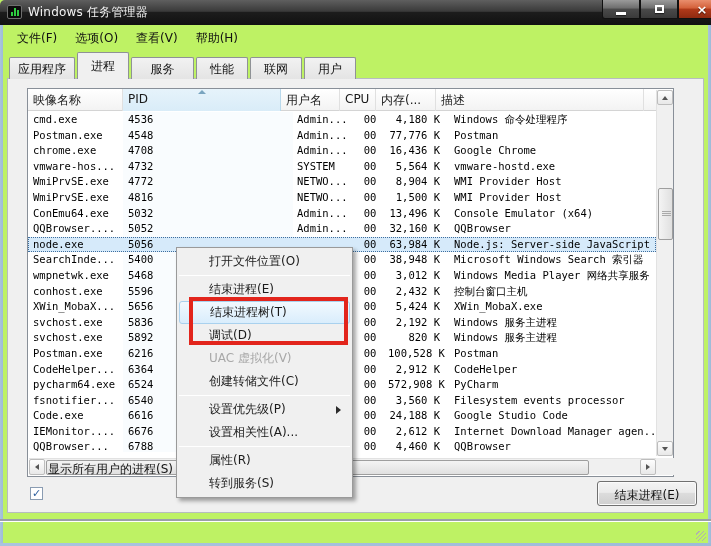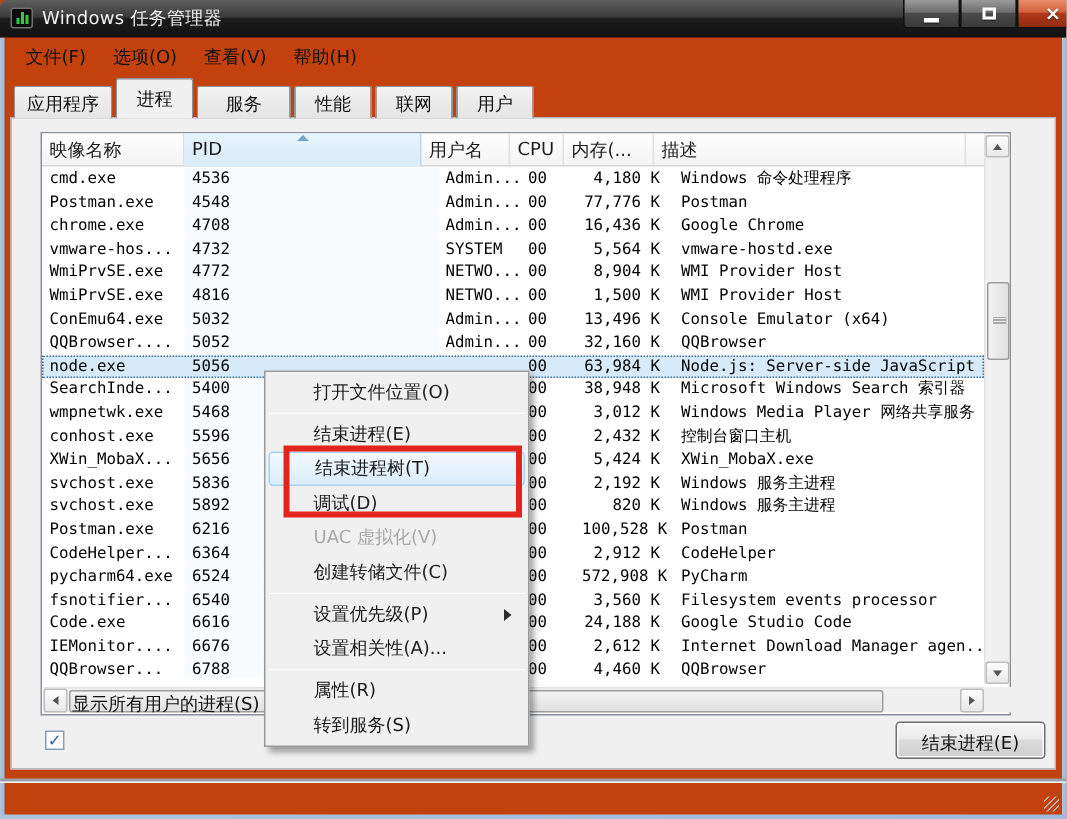--- a/index.html
+++ b/index.html
@@ -1,17 +1,17 @@
 <!DOCTYPE html>
 <html><head>
 <meta charset="utf-8">
 <style>
   html,body{margin:0;padding:0;background:#c8d8e8;}
   *{box-sizing:border-box;}
-  .win{position:relative;width:711px;height:546px;background:#c2410c;
+  .win{position:relative;width:711px;height:546px;background:#bef264;
        font-family:"DejaVu Sans",sans-serif;overflow:hidden;
        box-shadow:0 2px 8px rgba(0,0,0,.4);}
   .abs{position:absolute;}
 
   
   .frame-side{background:linear-gradient(90deg,#aac4de,#9dbbd8);}
   .titlebar{left:0;top:0;width:711px;height:25px;
     background:linear-gradient(180deg,#5f5f5f 0%,#3a3a3a 45%,#1c1c1c 50%,#111 100%);
     border-radius:5px 5px 0 0;color:#f2f2f2;}
   .tm-icon{left:7px;top:5px;width:15px;height:14px;background:#0b0b0b;
@@ -55,21 +55,21 @@
   .sort-arrow{position:absolute;top:1px;left:50%;margin-left:-4px;width:0;height:0;
     border-left:4px solid transparent;border-right:4px solid transparent;
     border-bottom:4px solid #7aa5c0;}
   .tbody{left:0;top:23px;width:628px;height:340px;overflow:hidden;}
   .trow{display:flex;height:15.6px;line-height:15.4px;
     font-family:"DejaVu Sans Mono","DejaVu Sans",monospace;font-size:10.5px;color:#000;}
   .trow .cell{overflow:hidden;white-space:nowrap;}
   .c0{width:95px;padding-left:5px;}
   .c1{width:170px;padding-left:5px;background:#f9fcfe;}
   .c2{width:59px;padding-left:4px;}
-  .c3{width:36px;}
+  .c3{width:36px;text-align:center;}
   .c4{width:60px;text-align:right;padding-right:8px;}
   .c5{width:208px;padding-left:6px;}
   .trow.selected{background:#d6eafa;outline:1px dotted #3e6e9e;outline-offset:-1px;}
   .trow.selected .c1{background:#d6eafa;}
 
   
   .vscroll{left:628px;top:1px;width:17px;height:366px;background:#f0f0f0;border-left:1px solid #e2e2e2;}
   .hscroll{left:1px;top:369px;width:627px;height:17px;background:#f0f0f0;border-top:1px solid #e2e2e2;display:flex;align-items:center;}
   .corner{left:628px;top:369px;width:18px;height:17px;background:#f0f0f0;}
   .sbtn{width:16px;height:15px;background:linear-gradient(180deg,#fdfdfd,#e8e8e8);

